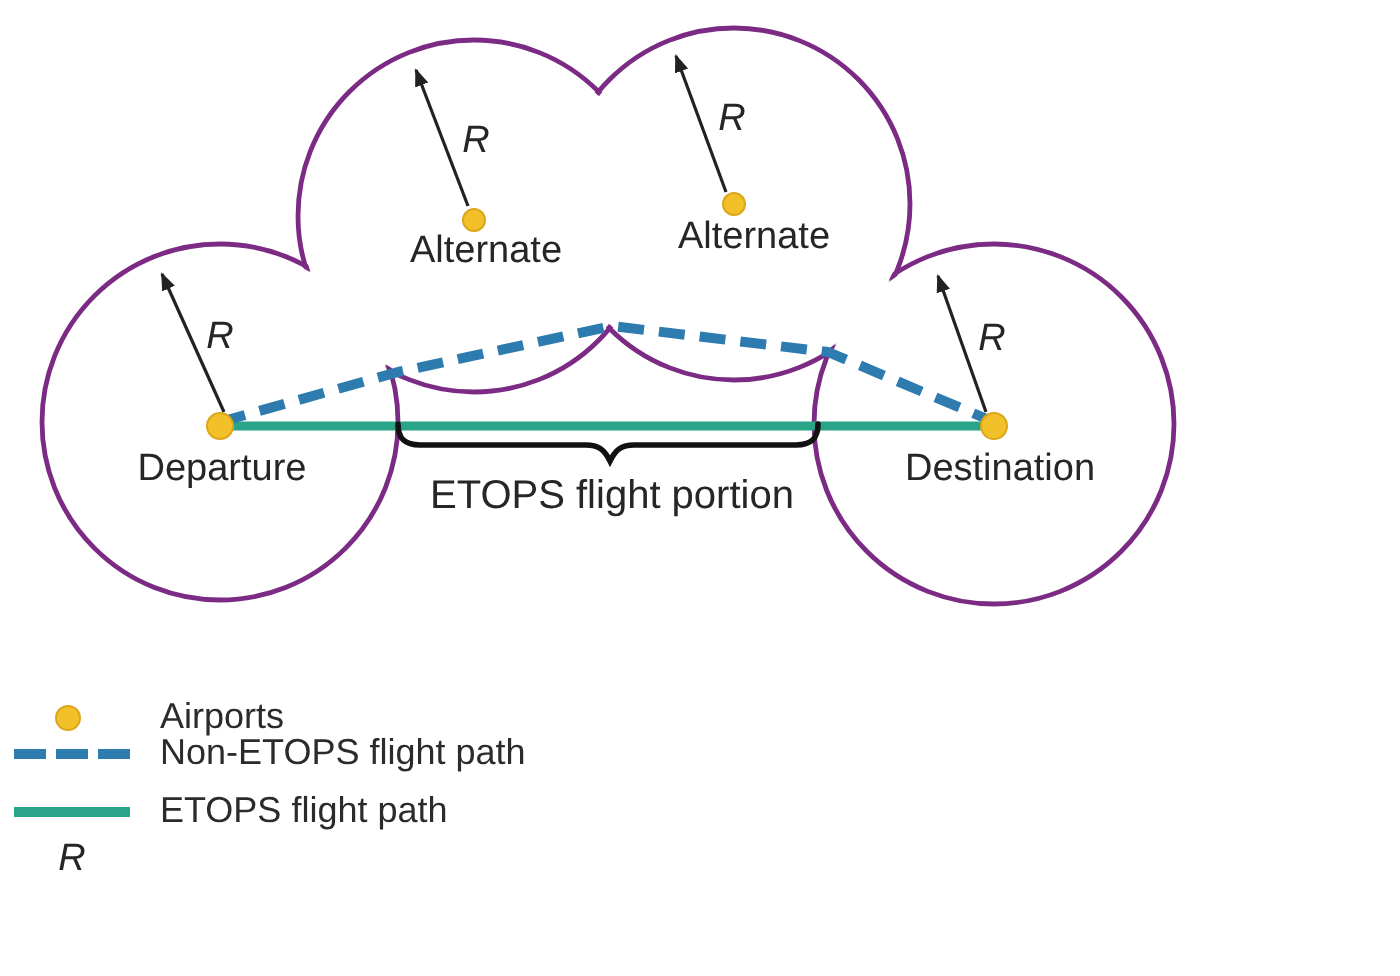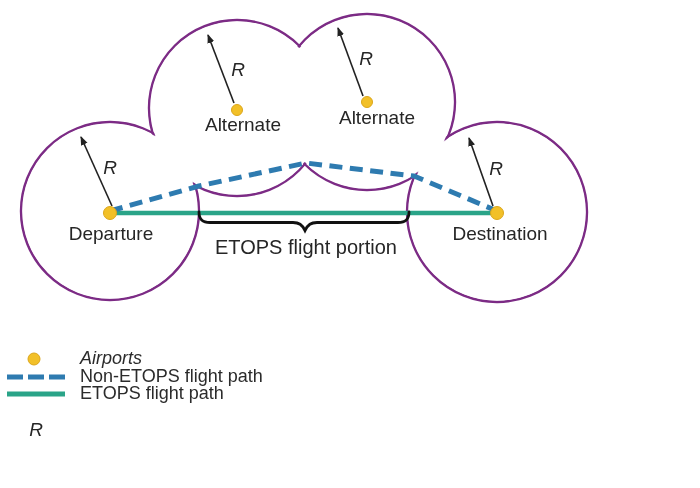--- a/index.html
+++ b/index.html
@@ -6,23 +6,23 @@
   html,body{margin:0;padding:0;background:#ffffff;}
   body{width:700px;height:488px;overflow:hidden;font-family:"Liberation Sans",sans-serif;}
   .stage{position:relative;width:700px;height:488px;background:#ffffff;}
   svg text{fill:#262626;}
   .diagram{position:absolute;left:0;top:0;}
   .airport-label{font-size:19px;}
   .r-label{font-size:19px;font-style:italic;}
   .bracket-label{font-size:20px;}
   .legend{position:absolute;left:0;top:0;width:700px;height:488px;pointer-events:none;}
   .legend-row{position:absolute;left:0;height:23px;display:flex;align-items:center;}
-  .legend-row.row-1{top:347px;font-style:italic;}
+  .legend-row.row-1{top:347px;}
   .legend-row.row-2{top:365px;}
-  .legend-row.row-3{top:382px;text-align:right;}
+  .legend-row.row-3{top:394px;text-align:right;}
   .legend-row.row-4{top:418px;}
   .swatch{width:72px;display:flex;align-items:center;justify-content:center;flex:0 0 72px;}
   .swatch svg{display:block;}
   .r-symbol{font-size:19px;font-style:italic;color:#262626;justify-content:center;}
   .legend-label{display:block;margin-left:8px;font-size:18px;color:#2b2b2b;white-space:nowrap;}
 </style>
 </head>
 <body>
 
 <div class="stage">

